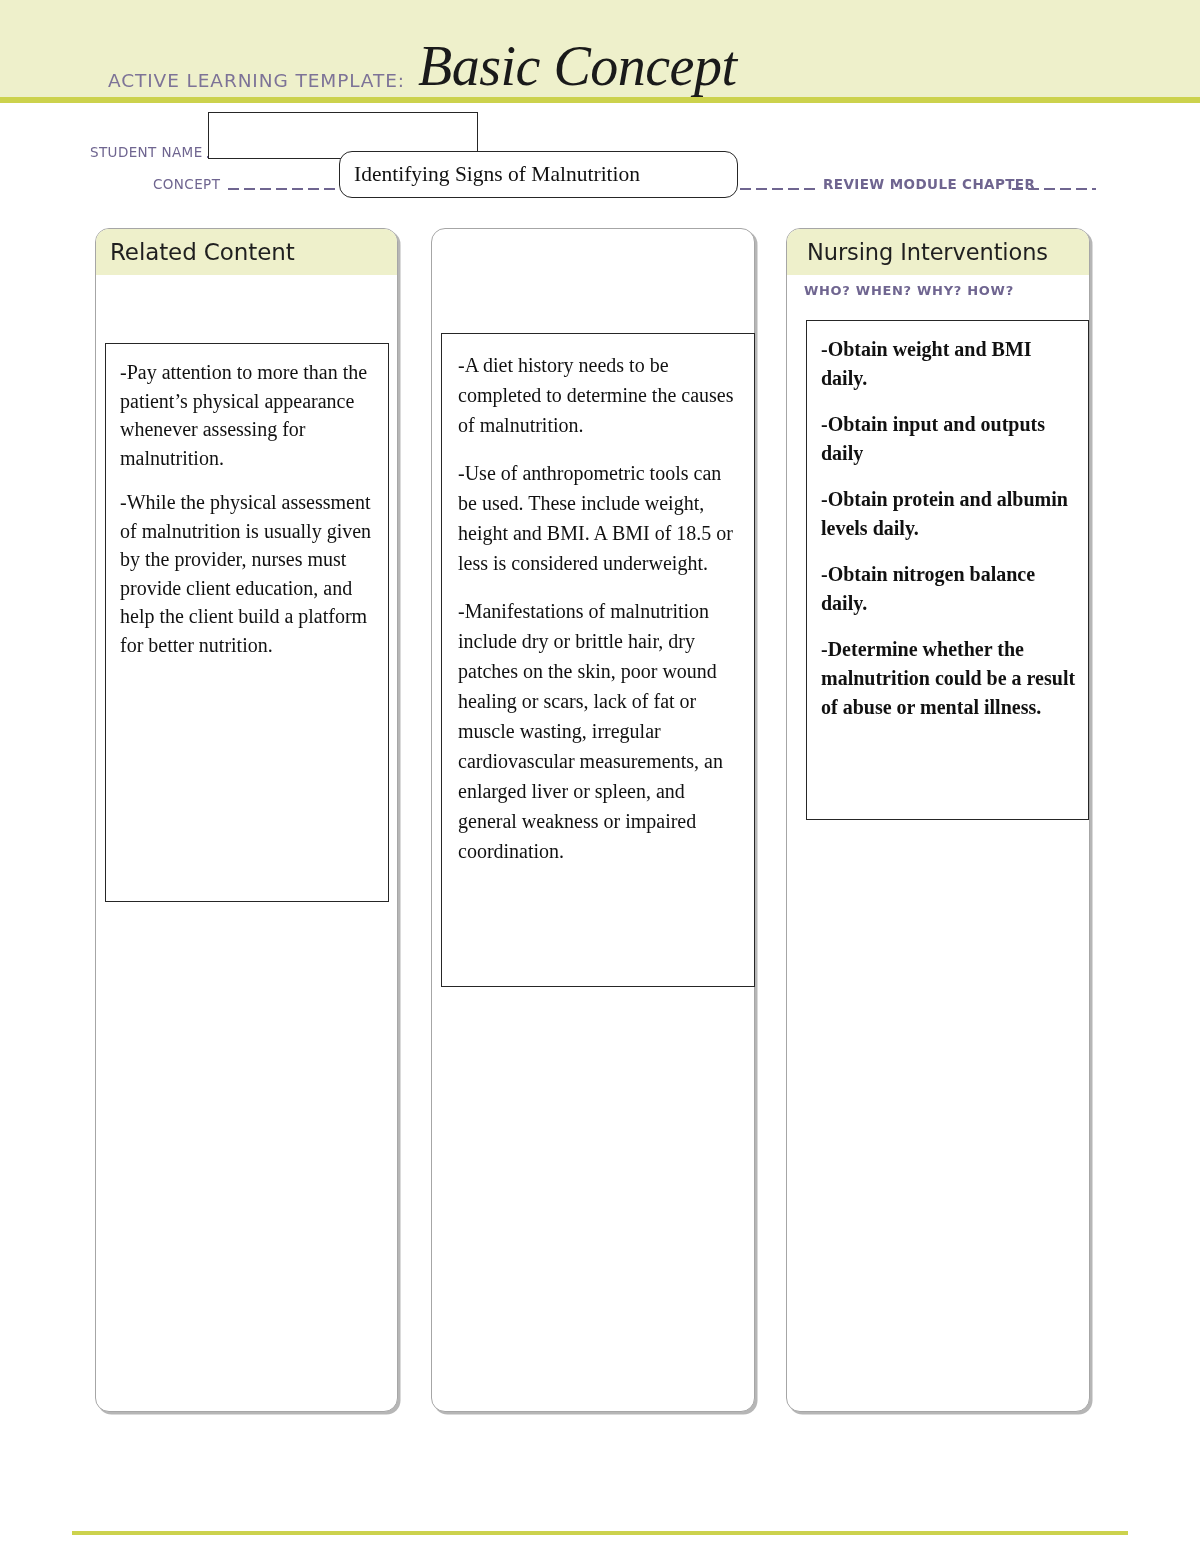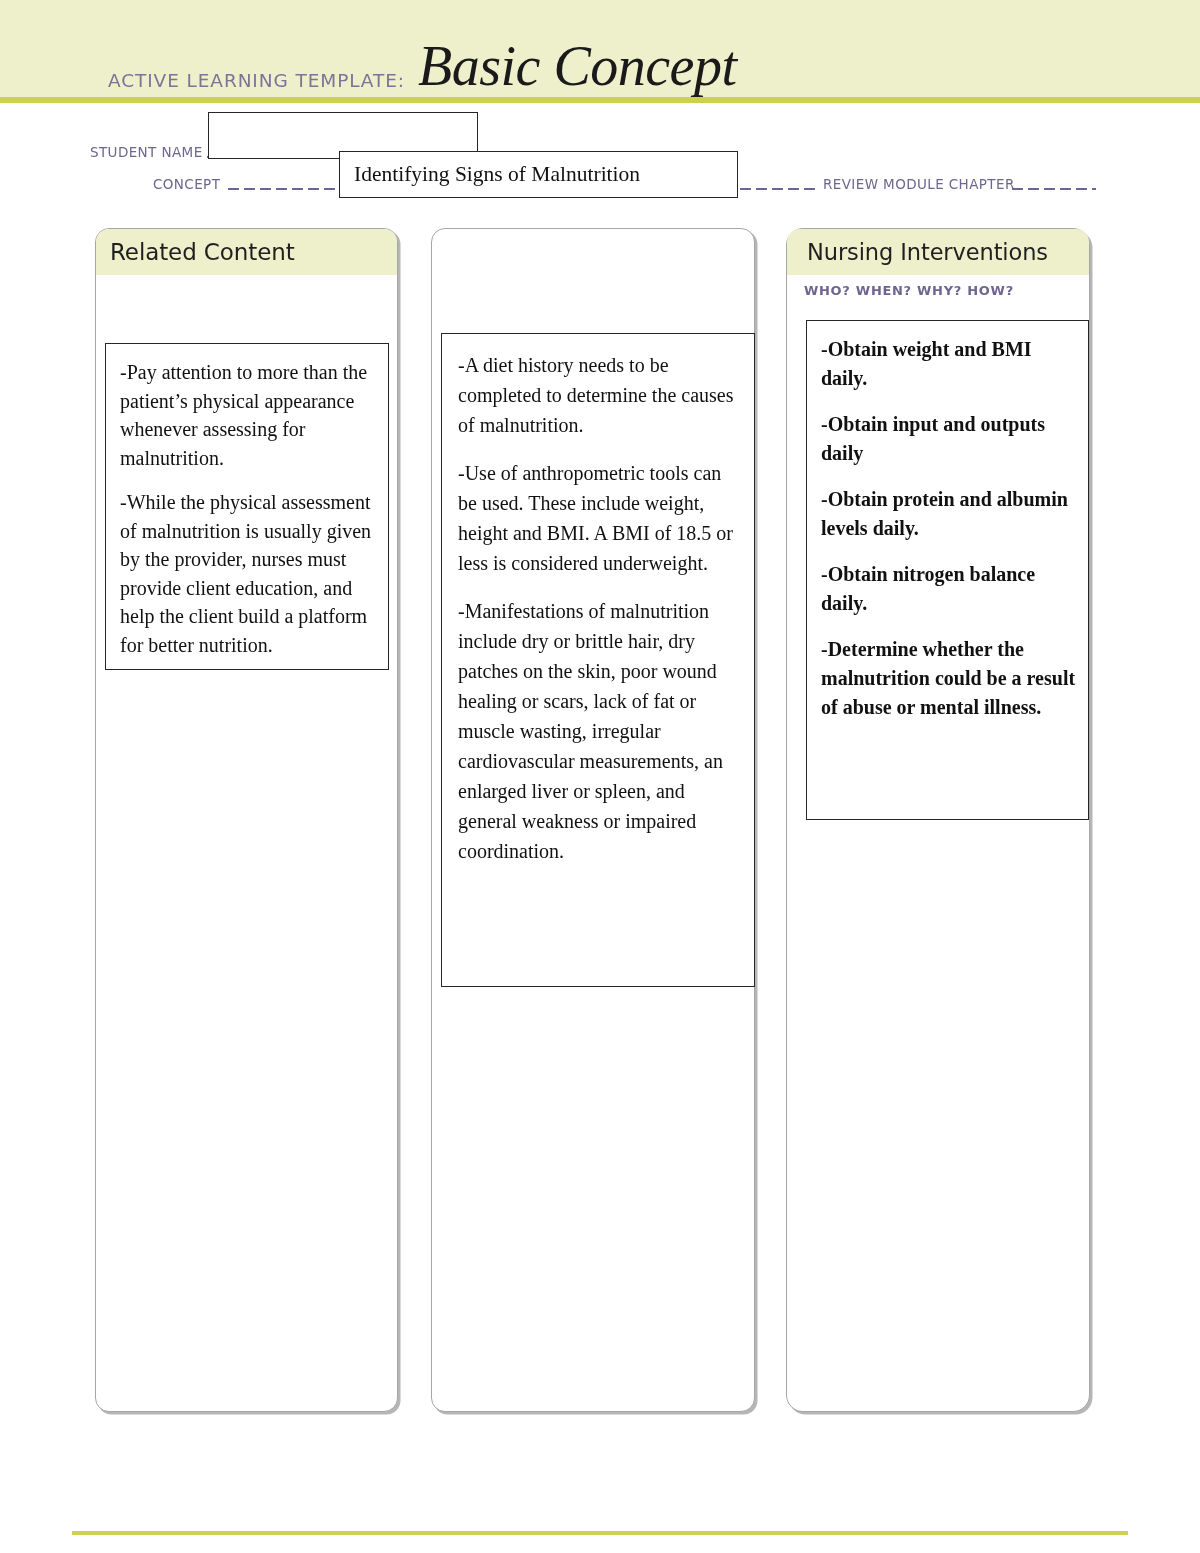--- a/index.html
+++ b/index.html
@@ -61,21 +61,21 @@
   .meta-text {
     position: absolute;
     font-family: "DejaVu Sans", sans-serif;
     font-size: 13.5px;
     letter-spacing: 0.4px;
     color: #6f6590;
     white-space: nowrap;
   }
   .meta-student { left: 90px; top: 41px; }
   .meta-concept { left: 153px; top: 73px; }
-  .meta-review  { left: 823px; top: 73px; }
+  .meta-review  { left: 823px; top: 73px; font-weight: bold; }
 
   .rule-dash {
     position: absolute;
     height: 2px;
     background: repeating-linear-gradient(to right,
                 #6f6590 0px, #6f6590 11px,
                 rgba(0,0,0,0) 11px, rgba(0,0,0,0) 16px);
   }
   .rule-sn      { left: 207px; top: 53px;  width: 300px; }
   .rule-concept { left: 228px; top: 85px;  width: 590px; }
@@ -89,20 +89,21 @@
   }
   .field-student {
     left: 208px; top: 9px;
     width: 270px; height: 47px;
   }
   .field-concept {
     left: 339px; top: 48px;
     width: 399px; height: 47px;
     display: flex;
     align-items: center;
+    border-radius: 13px;
   }
   .field-concept-value {
     font-family: "Liberation Serif", serif;
     font-size: 21.5px;
     color: #111111;
     padding-left: 14px;
     white-space: nowrap;
   }
 
   
@@ -111,21 +112,21 @@
     top: 228px;
     height: 1184px;
     background: #ffffff;
     border: 1.5px solid #a6a6a6;
     border-radius: 14px;
     box-sizing: border-box;
     box-shadow: 2.5px 2.5px 0 #b6b6b6;
   }
   .panel-1 { left: 95px;  width: 303px; }
   .panel-2 { left: 431px; width: 324px; }
-  .panel-3 { left: 786px; width: 304px; border-radius: 17px; }
+  .panel-3 { left: 786px; width: 304px; }
 
   .panel-head {
     position: absolute;
     left: 0; top: 0;
     right: 0;
     height: 46px;
     background: #eef0cb;
     border-radius: 13px 13px 0 0;
     display: flex;
     align-items: center;
@@ -163,21 +164,21 @@
     font-family: "Liberation Serif", serif;
     color: #111111;
   }
   .textbox p {
     margin: 0 0 16px 0;
   }
   .textbox p:last-child { margin-bottom: 0; }
 
   .tb-1 {
     left: 9px; top: 114px;
-    width: 284px; height: 327px;
+    width: 284px; height: 559px;
     padding: 14px 12px 0 14px;
     font-size: 20px;
     line-height: 28.5px;
   }
   .tb-2 {
     left: 9px; top: 62px;
     width: 314px; height: 654px;
     padding: 16px 14px 0 16px;
     font-size: 20px;
     line-height: 30px;

